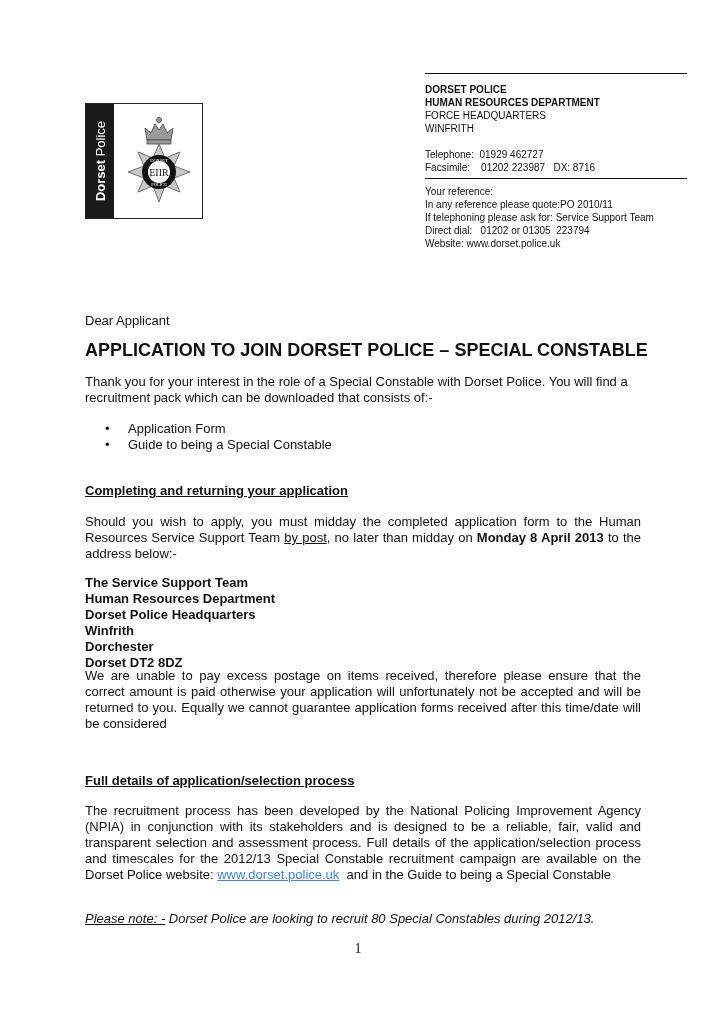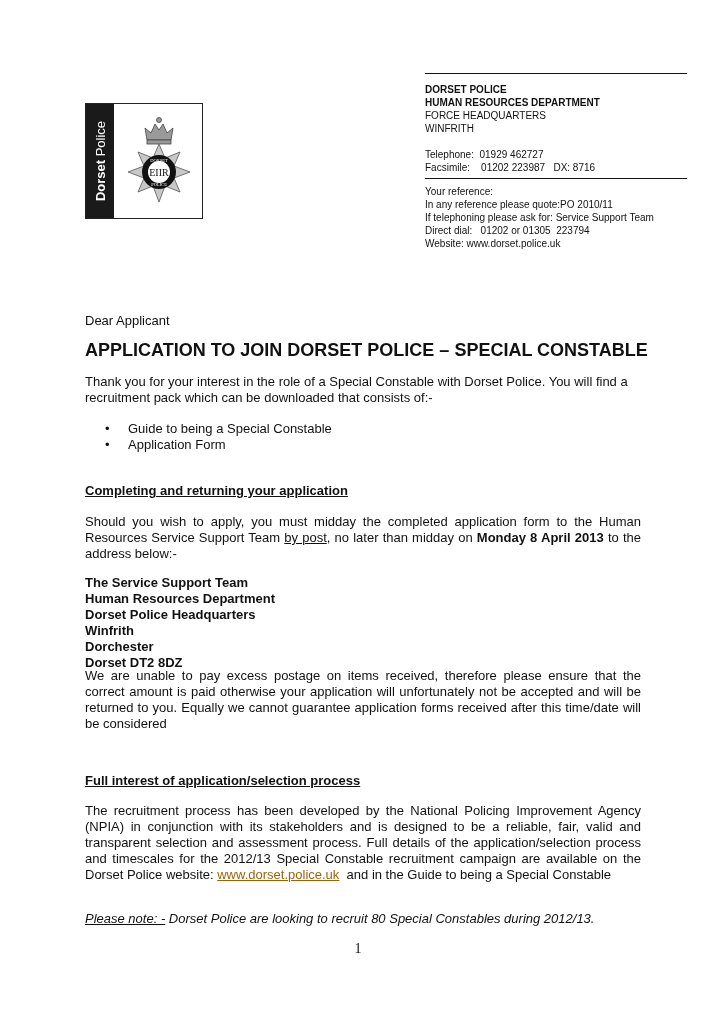--- a/index.html
+++ b/index.html
@@ -30,21 +30,21 @@
   .hrule { height: 0; border-top: 1.2px solid #111; width: 262px; }
   .hdr .line { white-space: nowrap; }
   .b { font-weight: bold; }
   .gap { height: 13px; }
 
   
   .body-text { left: 85px; width: 556px; font-size: 13px; line-height: 16px; }
   .just { text-align: justify; }
   .title { font-size: 18px; font-weight: bold; }
   .u { text-decoration: underline; }
-  .link { color: #a16207; text-decoration: underline; }
+  .link { color: #3b82f6; text-decoration: underline; }
   ul.bl { margin: 0; padding: 0; list-style: none; }
   ul.bl li { position: relative; padding-left: 43px; height: 16px; }
   ul.bl li::before {
     content: "•"; position: absolute; left: 20px; top: 0;
   }
   .pagenum { left: 0; width: 716px; top: 941px; text-align: center; font-family: "Liberation Serif", serif; font-size: 14px; }
 </style>
 </head>
 <body>
 
@@ -89,38 +89,38 @@
   <div class="line">Website: www.dorset.police.uk</div>
 </div>
 
 <div class="abs body-text" style="top:313px">Dear Applicant</div>
 
 <div class="abs body-text title" style="top:342px; width:600px">APPLICATION TO JOIN DORSET POLICE – SPECIAL CONSTABLE</div>
 
 <div class="abs body-text" style="top:374px; width:560px">Thank you for your interest in the role of a Special Constable with Dorset Police. You will find a recruitment pack which can be downloaded that consists of:-</div>
 
 <ul class="abs body-text bl" style="top:421px">
+  <li>Application Form</li>
   <li>Guide to being a Special Constable</li>
-  <li>Application Form</li>
 </ul>
 
 <div class="abs body-text b u" style="top:483px">Completing and returning your application</div>
 
 <div class="abs body-text just" style="top:514px"><span>Should you wish to apply, you must midday the completed application form to the Human Resources Service Support Team </span><span class="u">by post</span><span>, no later than midday on </span><b>Monday 8 April 2013</b><span> to the address below:-</span></div>
 
 <div class="abs body-text b" style="top:575px">
   <div>The Service Support Team</div>
   <div>Human Resources Department</div>
   <div>Dorset Police Headquarters</div>
   <div>Winfrith</div>
   <div>Dorchester</div>
   <div>Dorset DT2 8DZ</div>
 </div>
 
 <div class="abs body-text just" style="top:668px">We are unable to pay excess postage on items received, therefore please ensure that the correct amount is paid otherwise your application will unfortunately not be accepted and will be returned to you. Equally we cannot guarantee application forms received after this time/date will be considered</div>
 
-<div class="abs body-text b u" style="top:773px">Full interest of application/selection process</div>
+<div class="abs body-text b u" style="top:773px">Full details of application/selection process</div>
 
 <div class="abs body-text just" style="top:803px"><span>The recruitment process has been developed by the National Policing Improvement Agency (NPIA) in conjunction with its stakeholders and is designed to be a reliable, fair, valid and transparent selection and assessment process.  Full details of the application/selection process and timescales for the 2012/13 Special Constable recruitment campaign are available on the Dorset Police website: </span><a class="link">www.dorset.police.uk</a><span style="white-space:pre-wrap">  and in the Guide to being a Special Constable</span></div>
 
 <div class="abs body-text" style="top:911px; font-style:italic; width:600px"><span class="u">Please note: -</span><span> Dorset Police are looking to recruit 80 Special Constables during 2012/13.</span></div>
 
 <div class="abs pagenum">1</div>
 
 </body></html>

